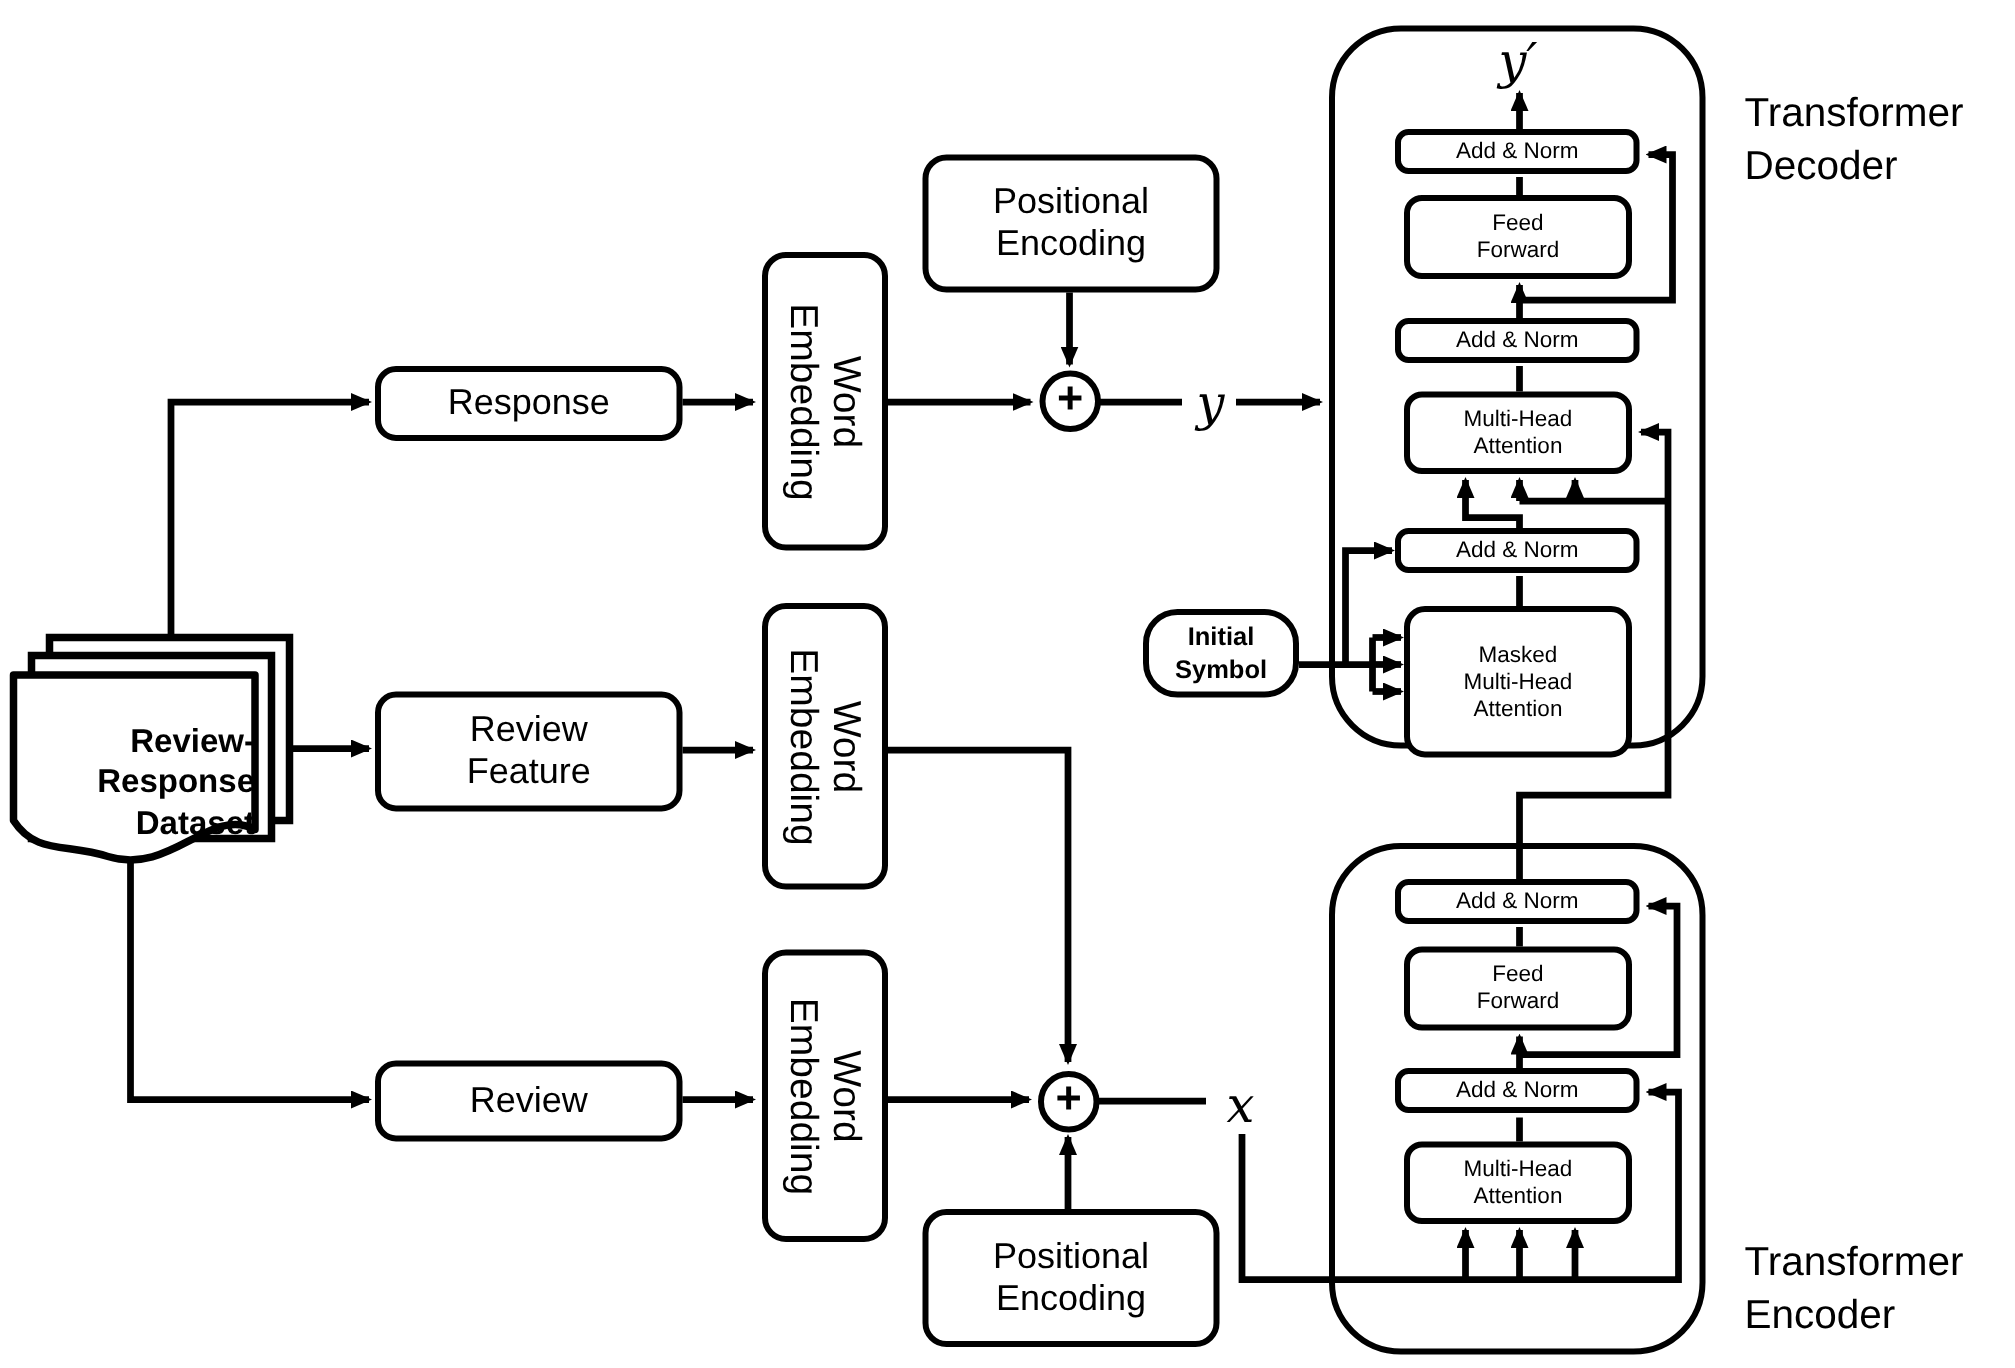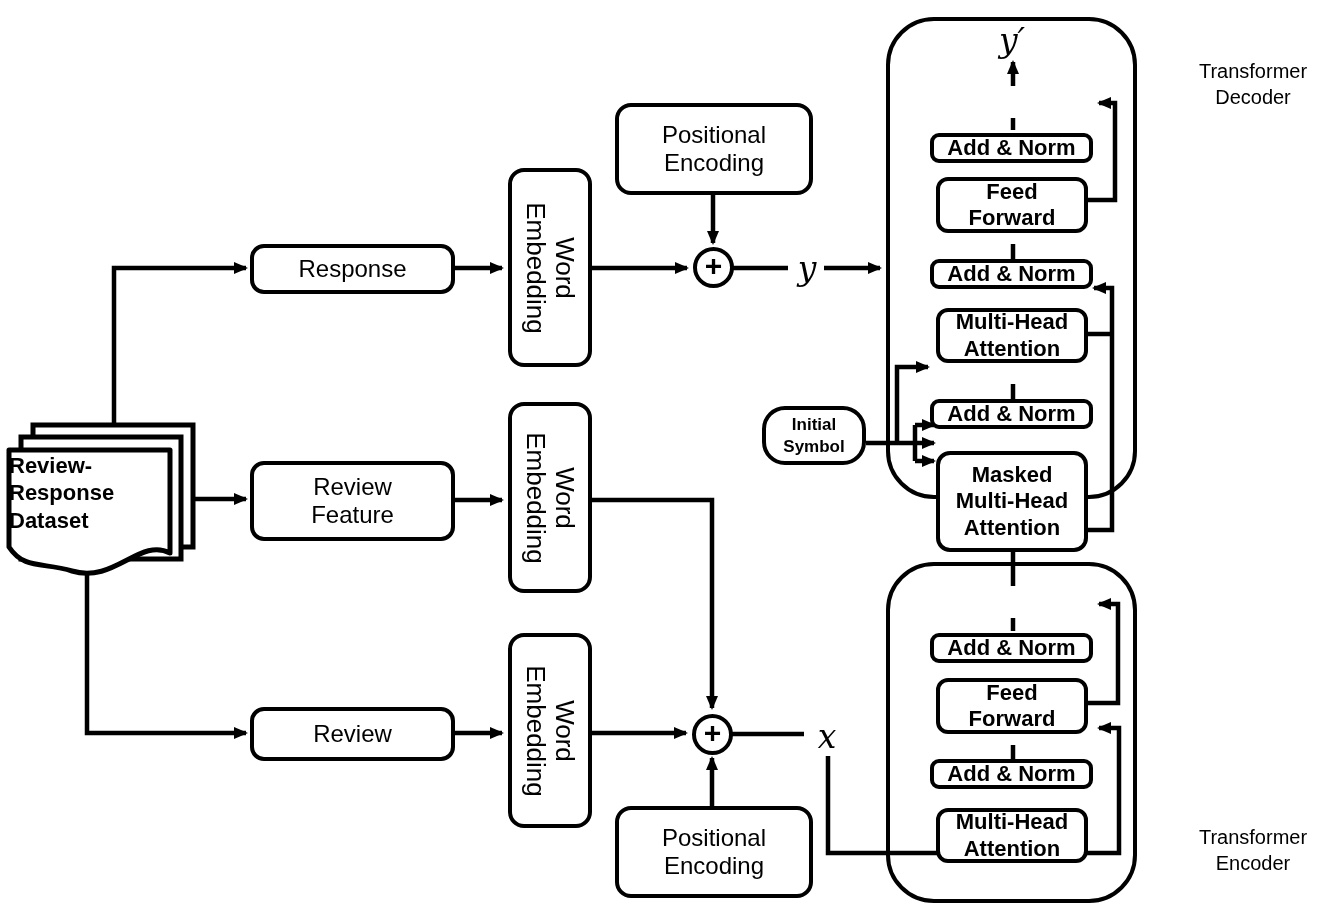--- a/index.html
+++ b/index.html
@@ -6,33 +6,33 @@
   .canvas{position:relative;width:1343px;height:912px;background:#fff;overflow:hidden;
           font-family:"Liberation Sans",sans-serif;color:#000;}
   .container{position:absolute;border:4px solid #000;border-radius:48px;box-sizing:border-box;
              background:transparent;z-index:1;}
   .wires{position:absolute;left:0;top:0;z-index:2;}
   .box{position:absolute;border:4px solid #000;border-radius:12px;background:#fff;
        box-sizing:border-box;display:flex;align-items:center;justify-content:center;
        text-align:center;z-index:3;}
   .pre{white-space:pre-line;}
   .big{font-size:24px;line-height:1.15;}
-  .bold-sm{font-weight:bold;font-size:22px;line-height:1.2;margin-top:47px;}
+  .bold-sm{font-weight:normal;font-size:15px;line-height:1.2;}
   .bold-xs{font-weight:bold;font-size:17px;line-height:1.25;}
   .rot{position:absolute;left:50%;top:50%;transform:translate(-50%,-50%) rotate(90deg);
        width:190px;text-align:center;font-size:26px;line-height:1.12;white-space:pre-line;}
   .plus-circle{position:absolute;width:41px;height:41px;border:4px solid #000;border-radius:50%;
        background:#fff;box-sizing:border-box;display:flex;align-items:center;justify-content:center;
        font-size:30px;font-weight:bold;z-index:3;padding-bottom:3px;}
   .mathlbl{position:absolute;font-family:"DejaVu Serif",serif;font-style:italic;font-size:33px;
        z-index:3;text-align:center;line-height:1;}
-  .sidelbl{position:absolute;font-size:20px;line-height:1.3;text-align:center;z-index:3;
+  .sidelbl{position:absolute;font-size:27px;line-height:1.3;text-align:left;z-index:3;
        white-space:pre-line;}
-  .dslbl{position:absolute;left:9px;top:452px;width:161px;font-weight:bold;font-size:22px;
-       line-height:1.24;text-align:left;z-index:3;white-space:pre-line;}
+  .dslbl{position:absolute;left:9px;top:480px;width:161px;font-weight:bold;font-size:22px;
+       line-height:1.24;text-align:right;z-index:3;white-space:pre-line;}
 </style>
 </head>
 <body>
 
 <div class="canvas">
 
   <div class="container" style="left:886px;top:17px;width:251px;height:482px;"></div>
   <div class="container" style="left:886px;top:562px;width:251px;height:341px;"></div>
 
   <svg class="wires" width="1343" height="912" viewBox="0 0 1343 912">

